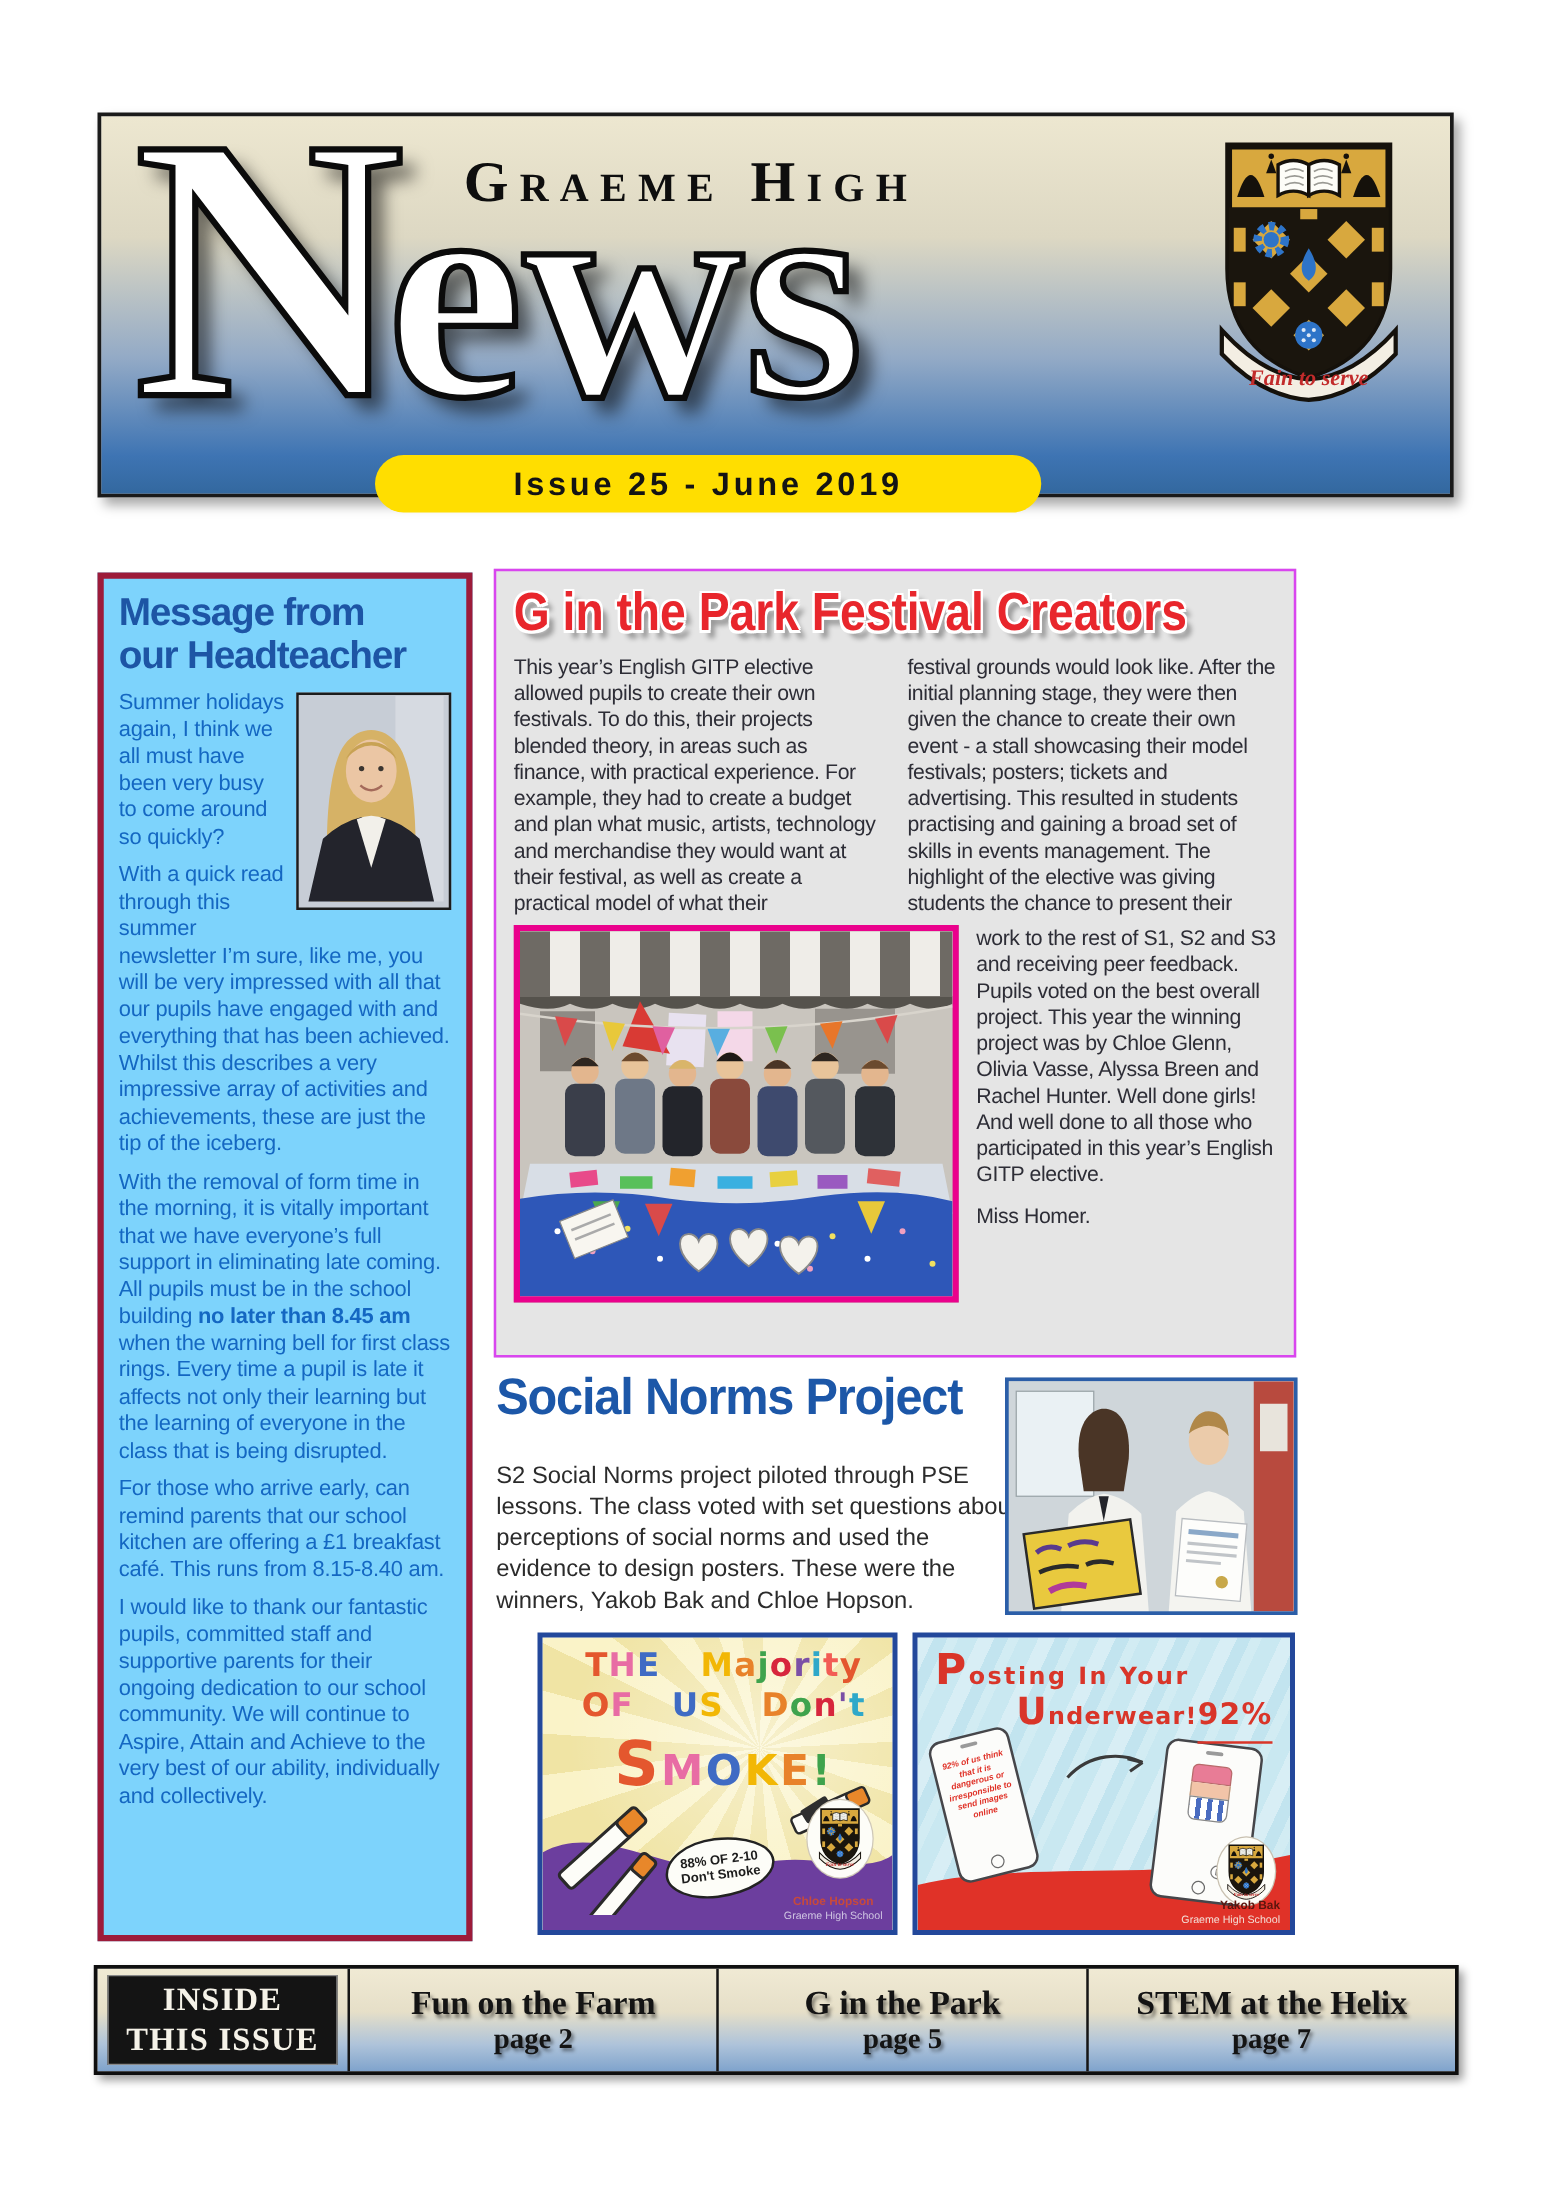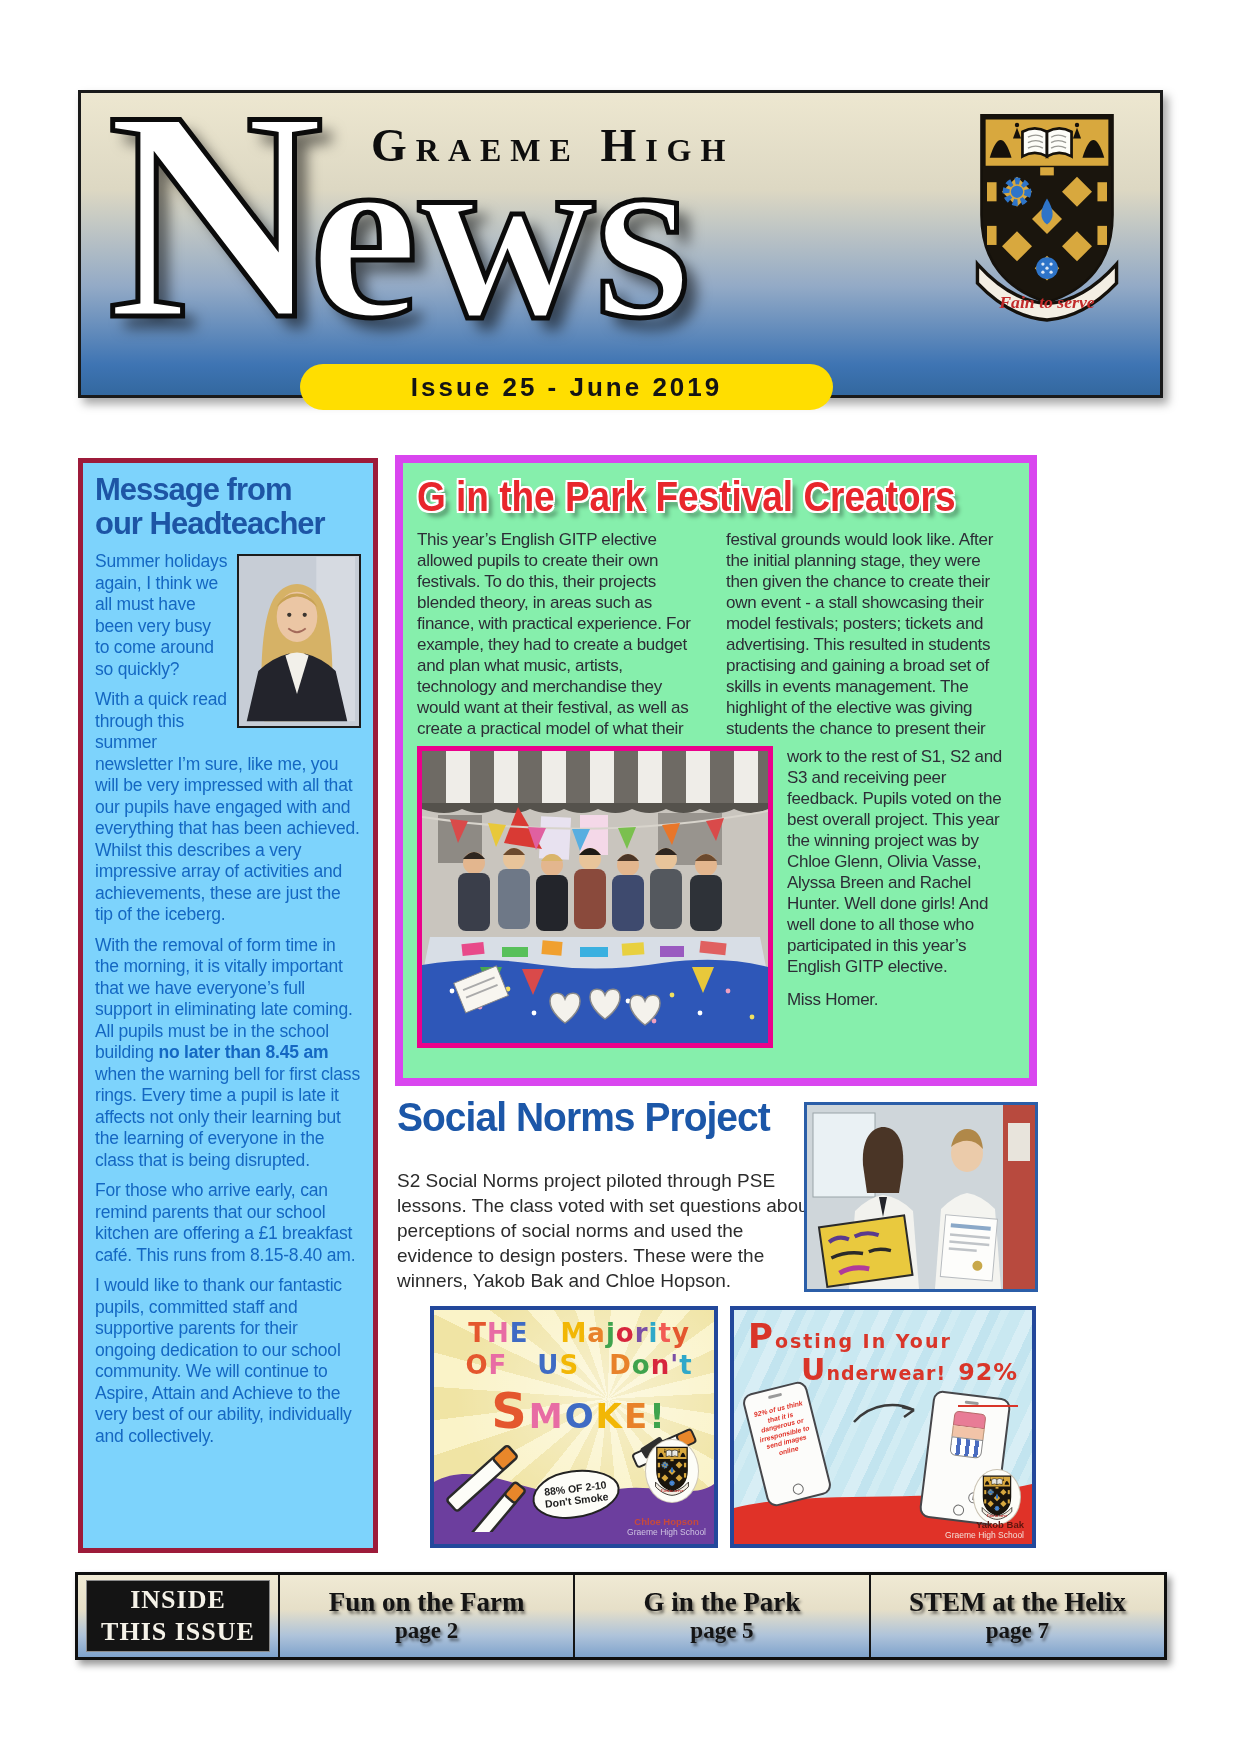--- a/index.html
+++ b/index.html
@@ -58,21 +58,21 @@
   .hb-body p {
     margin:9px 0; font-size:17.5px; line-height:21.5px; letter-spacing:-0.2px;
     color:#1467C2;
   }
   .hb-body b { font-weight:bold; }
   .hb-body .bi { font-style:italic; font-weight:bold; }
 
   
   .gitp-box {
     position:absolute; left:395px; top:455px; width:642px; height:631px;
-    box-sizing:border-box; border:8px solid #d946ef; background:#86efac;
+    box-sizing:border-box; border:2px solid #d946ef; background:#e5e5e5;
     padding:6px 14px; overflow:hidden;
   }
   .gitp-title {
     margin:4px 0 10px 0; font-size:43px; line-height:1.08; font-weight:800;
     color:#E8262C; white-space:nowrap; transform:scaleX(.86); transform-origin:left center;
     text-shadow:-2px -2px 0 #fff, 0 -2px 0 #fff, 2px -2px 0 #fff, -2px 0 0 #fff,
                  2px 0 0 #fff, -2px 2px 0 #fff, 0 2px 0 #fff, 2px 2px 0 #fff,
                  6px 6px 5px rgba(0,0,0,.35);
   }
   .gitp-cols { display:flex; gap:20px; }
@@ -148,22 +148,22 @@
     background:
       repeating-linear-gradient(115deg, #D8EEF5 0 12px, #C2E4EF 12px 22px, #D2ECF3 22px 30px, #C9E8F1 30px 44px);
   }
   .uw-title { position:relative; z-index:3; color:#D93529; font-weight:600;
               font-family:"DejaVu Sans", sans-serif; }
   .uw-t1 { font-size:19px; letter-spacing:2px; margin:6px 0 0 14px; }
   .uw-t1::first-letter { font-size:34px; font-weight:bold; }
   .uw-t2 { text-align:right; margin:-4px 14px 0 0; font-size:19px; letter-spacing:1px; }
   .uw-t2a { display:inline-block; }
   .uw-t2a::first-letter { font-size:30px; font-weight:bold; }
-  .uw-t2b { display:inline-block; margin-left:12px; font-size:1.25em;
-            border-bottom:2.5px solid #D93529; padding-bottom:19px; }
+  .uw-t2b { display:inline-block; margin-left:0; font-size:1.25em;
+            border-bottom:2.5px solid #D93529; padding-bottom:8px; }
   .uw-band { position:absolute; left:0; bottom:0; width:100%; height:70px; z-index:1; }
   .phone {
     position:absolute; background:#FCFCFA; border:2.5px solid #46464a;
     border-radius:10px; z-index:2; box-sizing:border-box;
   }
   .phone1 { left:20px; top:76px; width:66px; height:116px; transform:rotate(-14deg); }
   .phone2 { left:192px; top:84px; width:78px; height:128px; transform:rotate(7deg); }
   .p-speaker { position:absolute; top:5px; left:50%; transform:translateX(-50%);
                width:14px; height:2.5px; background:#9a9a9a; border-radius:2px; }
   .p-home { position:absolute; bottom:4px; left:50%; transform:translateX(-50%);

